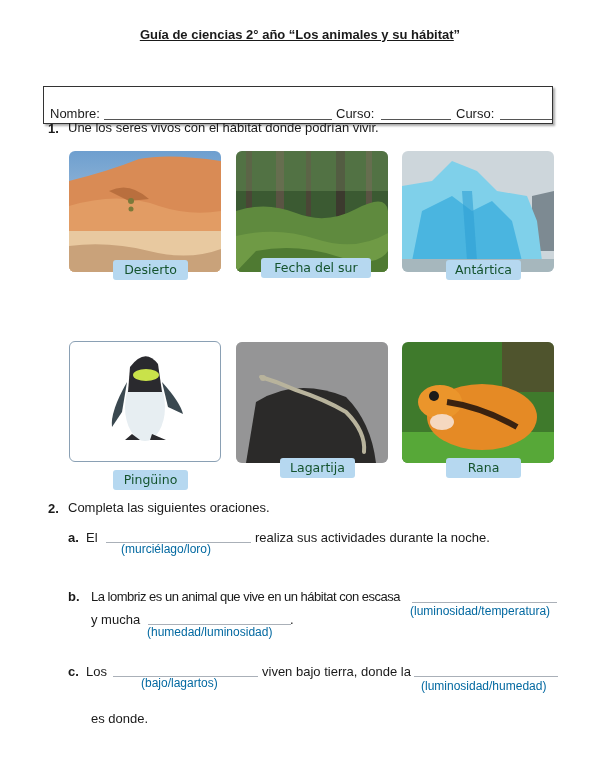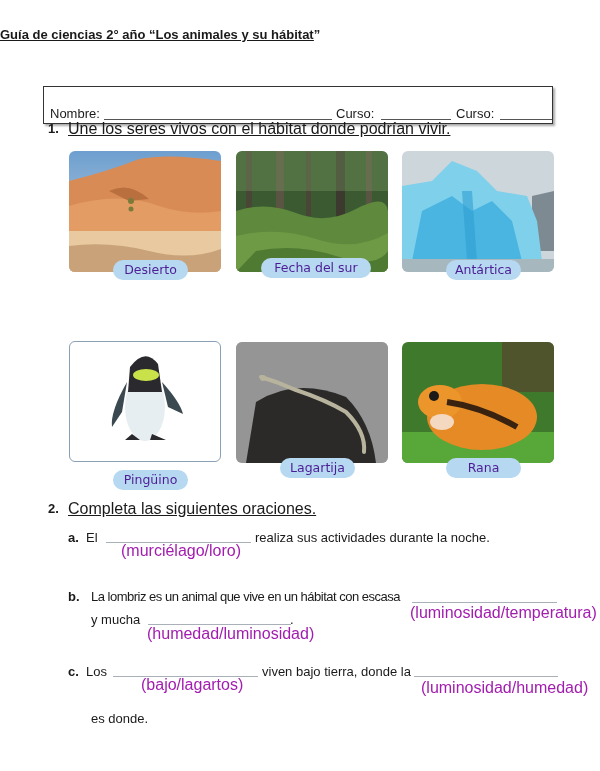--- a/index.html
+++ b/index.html
@@ -1,27 +1,27 @@
 <!DOCTYPE html>
 <html><head>
 <meta charset="utf-8">
 <style>
   html, body { margin: 0; padding: 0; background: #ffffff; }
   body { width: 600px; height: 771px; position: relative; overflow: hidden; font-family: "Liberation Sans", sans-serif; color: #1a1a1a; }
-  .title { position: absolute; top: 27px; left: 0; width: 600px; font-size: 13px; font-weight: bold; }
+  .title { position: absolute; top: 27px; left: 0; width: 600px; text-align: center; font-size: 13px; font-weight: bold; }
   .title span { text-decoration: underline; }
   .header-box { position: absolute; left: 43px; top: 62px; width: 510px; height: 38px; border: 1.5px solid #333; box-shadow: 2px 2px 2px #aaa; box-sizing: border-box; margin-top: 24px; }
   .hdr-field { position: absolute; top: 19px; font-size: 13px; }
   .hdr-line { position: absolute; top: 32px; height: 0; border-bottom: 1px solid #555; }
   .q-num { position: absolute; font-size: 13px; font-weight: bold; }
-  .q-text { position: absolute; font-size: 16px; text-decoration: underline; }
+  .q-text { position: absolute; font-size: 13px; }
   .card { position: absolute; width: 152px; height: 121px; border-radius: 6px; overflow: hidden; }
-  .card-label { position: absolute; height: 20px; line-height: 20px; background: #b6d8f0; border-radius: 10px; font-family: "DejaVu Sans", sans-serif; font-size: 12.5px; color: #4c1d95; text-align: center; padding: 0 6px; white-space: nowrap; }
+  .card-label { position: absolute; height: 20px; line-height: 20px; background: #b6d8f0; border-radius: 3px; font-family: "DejaVu Sans", sans-serif; font-size: 12.5px; color: #14532d; text-align: center; padding: 0 6px; white-space: nowrap; }
   .blank { position: absolute; border-bottom: 1px solid #aab0b8; height: 0; }
-  .hint { position: absolute; font-size: 16px; color: #a21caf; white-space: nowrap; }
+  .hint { position: absolute; font-size: 12px; color: #0369a1; white-space: nowrap; }
   .sent { position: absolute; font-size: 13px; white-space: nowrap; }
   .letter { position: absolute; font-size: 13px; font-weight: bold; }
   svg { display: block; }
 </style>
 </head>
 <body>
 
 <div class="title"><span><span>Guía de ciencias 2° año “Los animales y su hábitat</span></span><span style="text-decoration:none">”</span></div>
 
 <div class="header-box">

